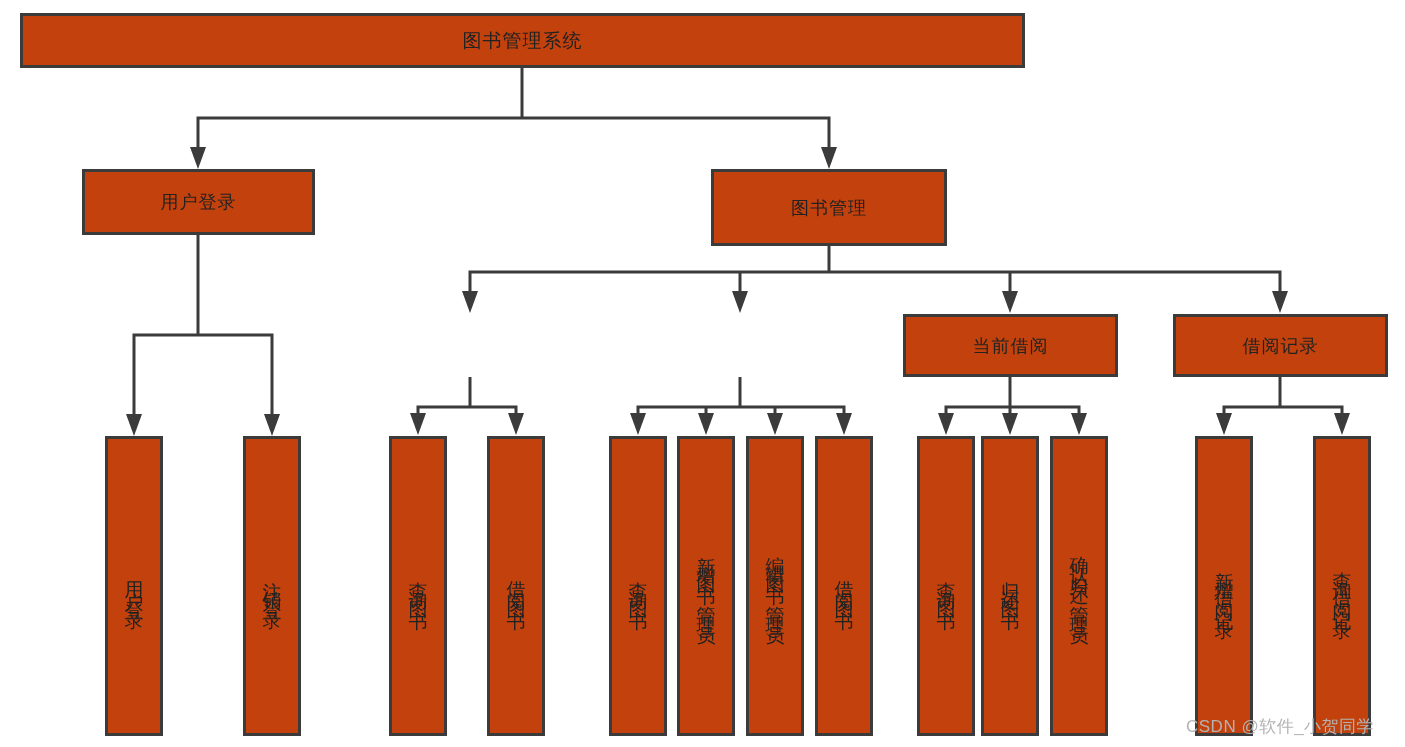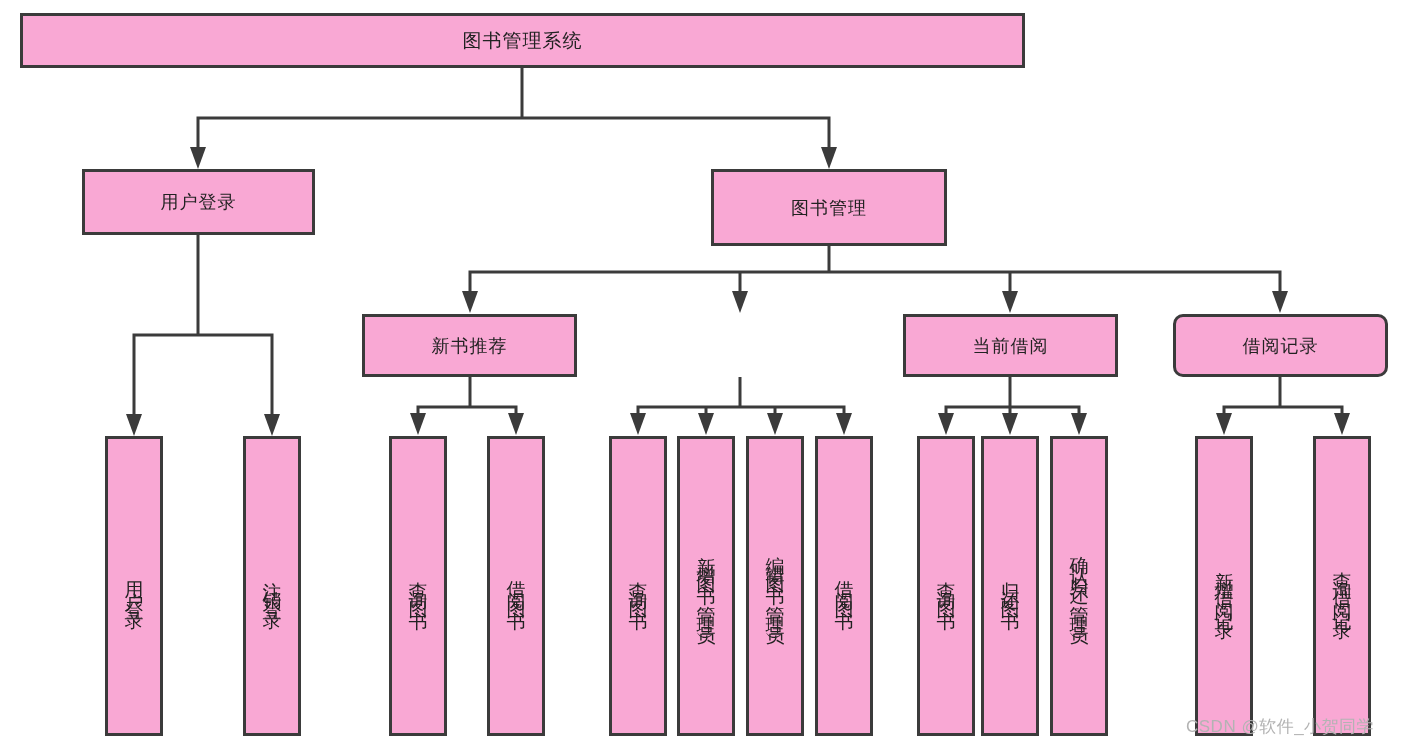--- a/index.html
+++ b/index.html
@@ -22,21 +22,21 @@
     top: 0;
     width: 1405px;
     height: 747px;
     z-index: 1;
     pointer-events: none;
   }
   .box {
     position: absolute;
     box-sizing: border-box;
     border: 3px solid #3b3b3b;
-    background: #f9a8d4;
+    background: #c2410c;
     display: flex;
     align-items: center;
     justify-content: center;
     font-size: 18px;
     letter-spacing: 1px;
     z-index: 2;
     white-space: nowrap;
   }
   .root-box {
     left: 20px; top: 13px; width: 1005px; height: 55px;
@@ -127,23 +127,22 @@
       <path d="M1216 413 H1232 L1224 435 Z" fill="#3b3b3b" stroke="none"></path>
       <path d="M1334 413 H1350 L1342 435 Z" fill="#3b3b3b" stroke="none"></path>
     </g>
   </svg>
 
   <div class="box root-box">图书管理系统</div>
 
   <div class="box" style="left:82px; top:169px; width:233px; height:66px;">用户登录</div>
   <div class="box" style="left:711px; top:169px; width:236px; height:77px;">图书管理</div>
 
-  <div class="box" style="left:362px; top:314px; width:215px; height:63px;">新书推荐</div>
   <div class="box" style="left:903px; top:314px; width:215px; height:63px;">当前借阅</div>
-  <div class="box" style="left:1173px; top:314px; width:215px; height:63px;border-radius:10px;">借阅记录</div>
+  <div class="box" style="left:1173px; top:314px; width:215px; height:63px;">借阅记录</div>
 
   <div class="box leaf" style="left:105px;">用户登录</div>
   <div class="box leaf" style="left:243px;">注销登录</div>
   <div class="box leaf" style="left:389px;">查询图书</div>
   <div class="box leaf" style="left:487px;">借阅图书</div>
   <div class="box leaf" style="left:609px;">查询图书</div>
   <div class="box leaf" style="left:677px;">新增图书（管理员）</div>
   <div class="box leaf" style="left:746px;">编辑图书（管理员）</div>
   <div class="box leaf" style="left:815px;">借阅图书</div>
   <div class="box leaf" style="left:917px;">查询图书</div>

